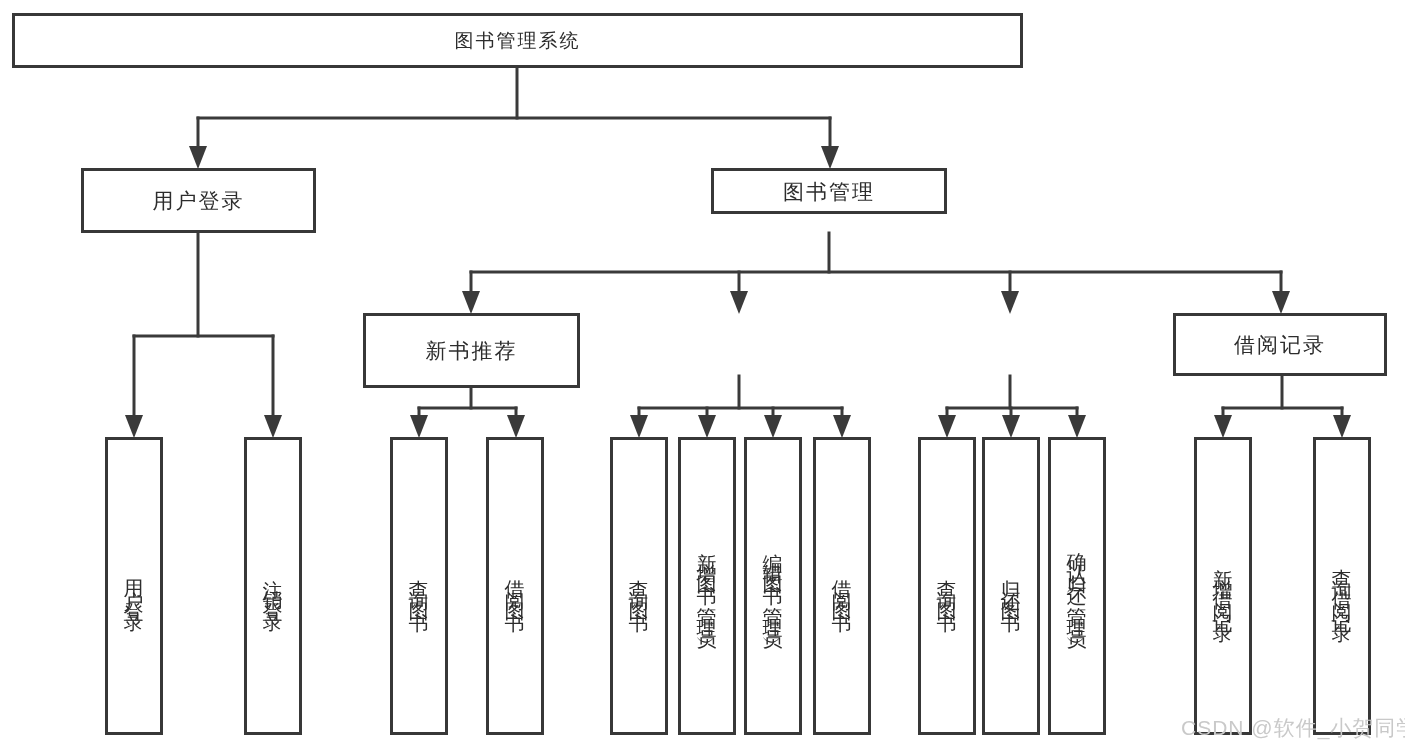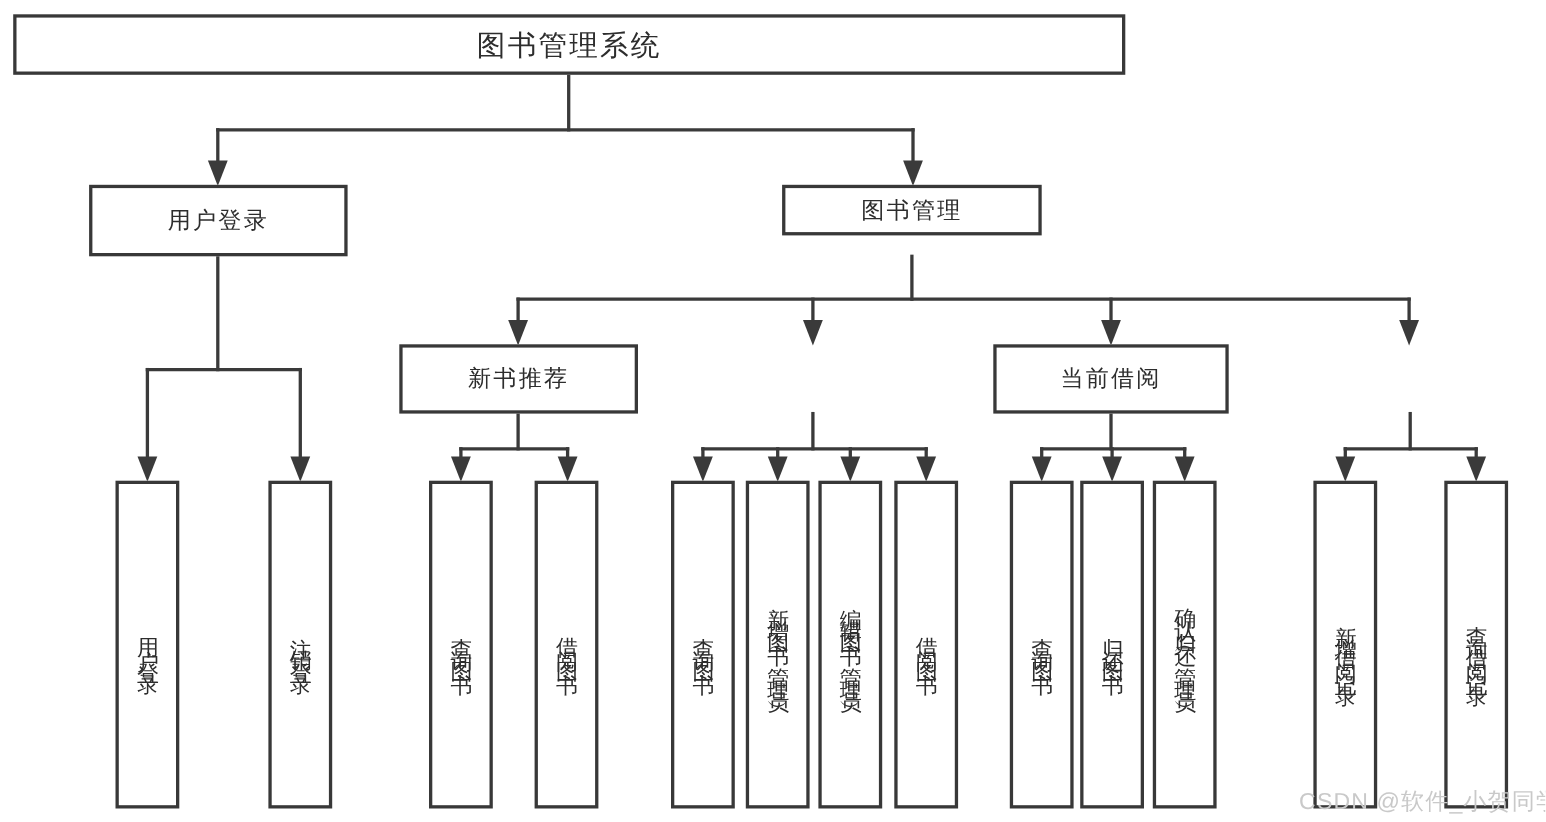--- a/index.html
+++ b/index.html
@@ -25,21 +25,21 @@
     box-sizing:border-box;
     border:3px solid var(--border);
     background:var(--background);
     display:flex;align-items:center;justify-content:center;
     z-index:2;
   }
   .box.h span{
     font-size:21px;letter-spacing:2px;color:var(--text);
     white-space:nowrap;line-height:1;
   }
-  .box.root span{font-size:26px;}
+  .box.root span{font-size:19px;}
   .box.v span{
     writing-mode:vertical-rl;
     text-orientation:mixed;
     font-size:20px;
     letter-spacing:11px;
     line-height:1;
     color:var(--text);
   }
   .watermark{
     position:absolute;
@@ -126,25 +126,25 @@
     <span>图书管理系统</span>
   </div>
 
   <div class="box h" style="left:81px;top:168px;width:235px;height:65px">
     <span>用户登录</span>
   </div>
   <div class="box h" style="left:711px;top:168px;width:236px;height:46px">
     <span>图书管理</span>
   </div>
 
-  <div class="box h" style="left:363px;top:313px;width:217px;height:63px">
+  <div class="box h" style="left:363px;top:313px;width:217px;height:75px">
     <span>新书推荐</span>
   </div>
-  <div class="box h" style="left:903px;top:313px;width:214px;height:63px">
-    <span>当前借阅</span>
+  <div class="box h" style="left:1173px;top:313px;width:214px;height:63px">
+    <span>借阅记录</span>
   </div>
 
   <div class="box v" style="left:105px;top:437px;width:58px;height:298px">
     <span>用户登录</span>
   </div>
   <div class="box v" style="left:244px;top:437px;width:58px;height:298px">
     <span>注销登录</span>
   </div>
 
   <div class="box v" style="left:390px;top:437px;width:58px;height:298px">

